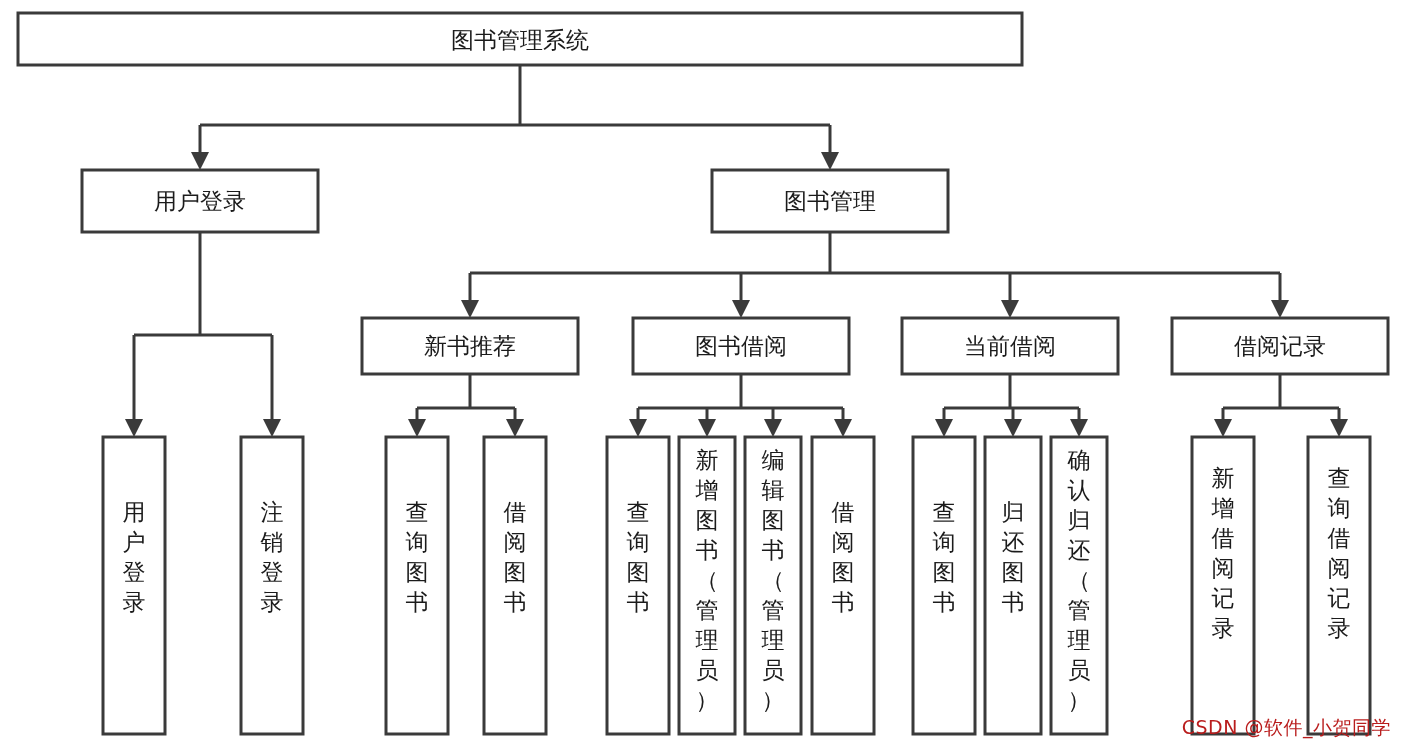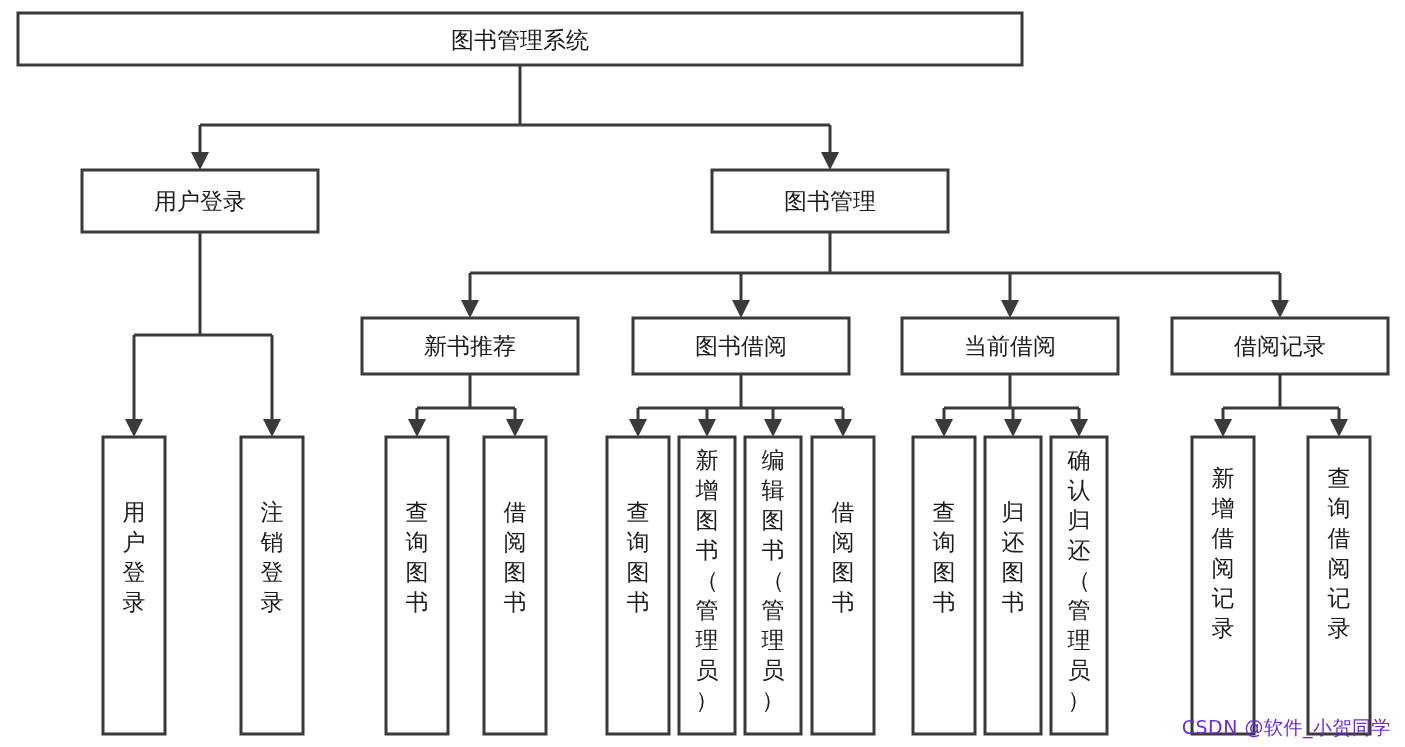--- a/index.html
+++ b/index.html
@@ -47,21 +47,21 @@
     fill: #1b1b1b;
     font-size: 23px;
     text-anchor: middle;
   }
   .watermark {
     position: absolute;
     right: 14px;
     bottom: 6px;
     font-family: "DejaVu Sans", "Liberation Sans", sans-serif;
     font-size: 19px;
-    color: #6d28d9;
+    color: #b91c1c;
     letter-spacing: 0.5px;
     white-space: nowrap;
     pointer-events: none;
   }
 </style>
 </head>
 <body>
 
 <svg id="chart-root" viewBox="0 0 1405 747" xmlns="http://www.w3.org/2000/svg">
 

